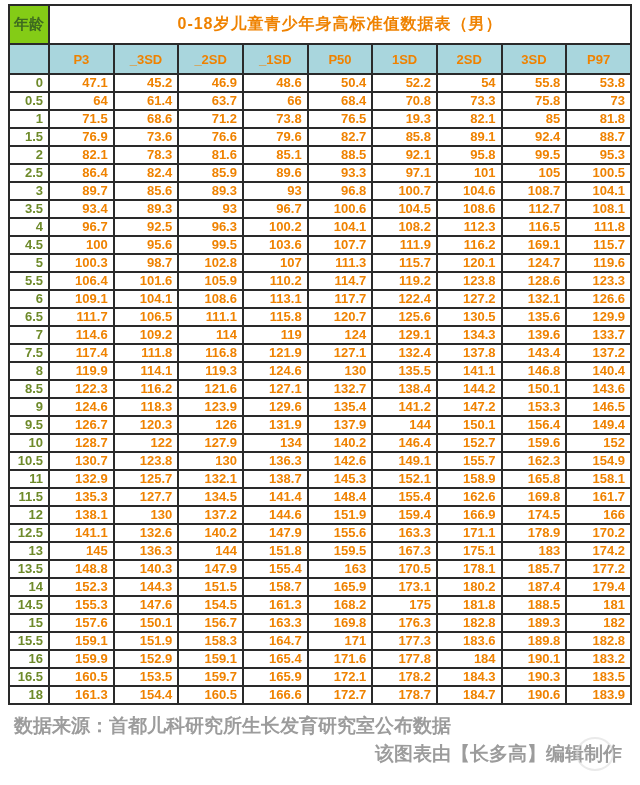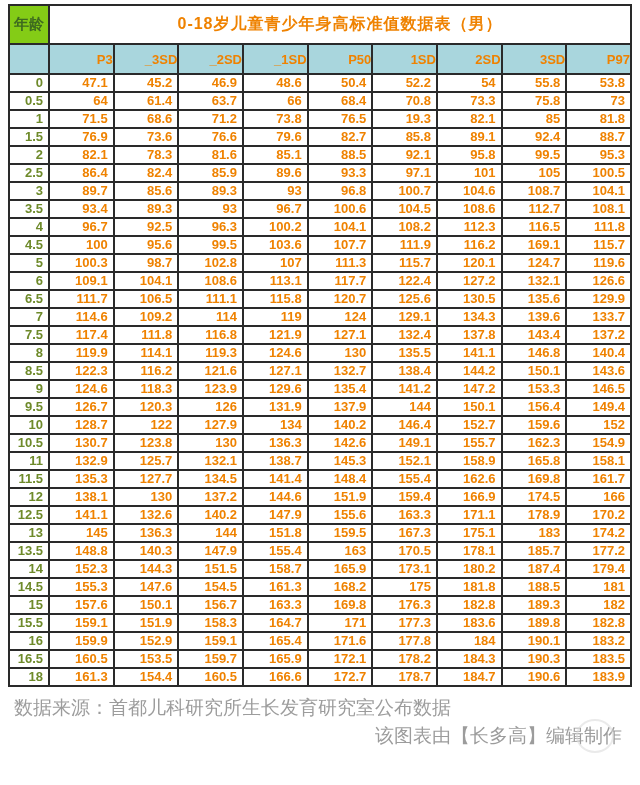--- a/index.html
+++ b/index.html
@@ -3,25 +3,25 @@
 <meta charset="utf-8">
 <style>
   html,body{margin:0;padding:0;background:#ffffff;}
   body{width:640px;height:785px;font-family:"Liberation Sans","DejaVu Sans",sans-serif;overflow:hidden;}
   .sheet{padding:4px 8px 0 8px;}
   table{border-collapse:collapse;width:624px;table-layout:fixed;}
   th,td{border:2px solid #2a2a2a;font-weight:bold;white-space:nowrap;overflow:hidden;}
   .age-head{color:#3e6b1f;text-align:center;font-size:15px;height:22px;padding:0;background:#84cc16;}
   .title-cell{color:#ef8200;text-align:center;font-size:16px;letter-spacing:1px;padding:8px;background:#fff;}
   .corner{background:#a9d6dd;height:26px;}
-  .col-head{background:#a9d6dd;color:#ef8200;text-align:right;font-size:13px;height:26px;padding:0;}
+  .col-head{background:#a9d6dd;color:#ef8200;text-align:center;font-size:13px;height:26px;padding:0;}
   tbody td{height:16px;font-size:13px;text-align:right;padding:0 5px 0 0;background:#fff;line-height:16px;}
   td.age-cell{color:#6e8a2a;}
   td.val-cell{color:#ef8200;}
-  .footer{margin-top:8px;color:#9c9c9c;font-weight:normal;}
+  .footer{margin-top:8px;color:#9c9c9c;font-weight:bold;}
   .footer-line1{font-size:19px;padding-left:6px;}
   .footer-line2{font-size:19px;text-align:right;padding-right:10px;margin-top:2px;position:relative;}
   .watermark{position:absolute;right:18px;top:-4px;width:34px;height:30px;border:2px solid #d9d9d9;border-radius:50%;opacity:.55;pointer-events:none;}
 </style>
 </head>
 <body>
 
 <div class="sheet">
   <table>
     <colgroup>
@@ -181,20 +181,32 @@
           <td class="val-cell">98.7</td>
           <td class="val-cell">102.8</td>
           <td class="val-cell">107</td>
           <td class="val-cell">111.3</td>
           <td class="val-cell">115.7</td>
           <td class="val-cell">120.1</td>
           <td class="val-cell">124.7</td>
           <td class="val-cell">119.6</td>
         </tr>
         <tr>
+          <td class="age-cell">5.5</td>
+          <td class="val-cell">106.4</td>
+          <td class="val-cell">101.6</td>
+          <td class="val-cell">105.9</td>
+          <td class="val-cell">110.2</td>
+          <td class="val-cell">114.7</td>
+          <td class="val-cell">119.2</td>
+          <td class="val-cell">123.8</td>
+          <td class="val-cell">128.6</td>
+          <td class="val-cell">123.3</td>
+        </tr>
+        <tr>
           <td class="age-cell">6</td>
           <td class="val-cell">109.1</td>
           <td class="val-cell">104.1</td>
           <td class="val-cell">108.6</td>
           <td class="val-cell">113.1</td>
           <td class="val-cell">117.7</td>
           <td class="val-cell">122.4</td>
           <td class="val-cell">127.2</td>
           <td class="val-cell">132.1</td>
           <td class="val-cell">126.6</td>

